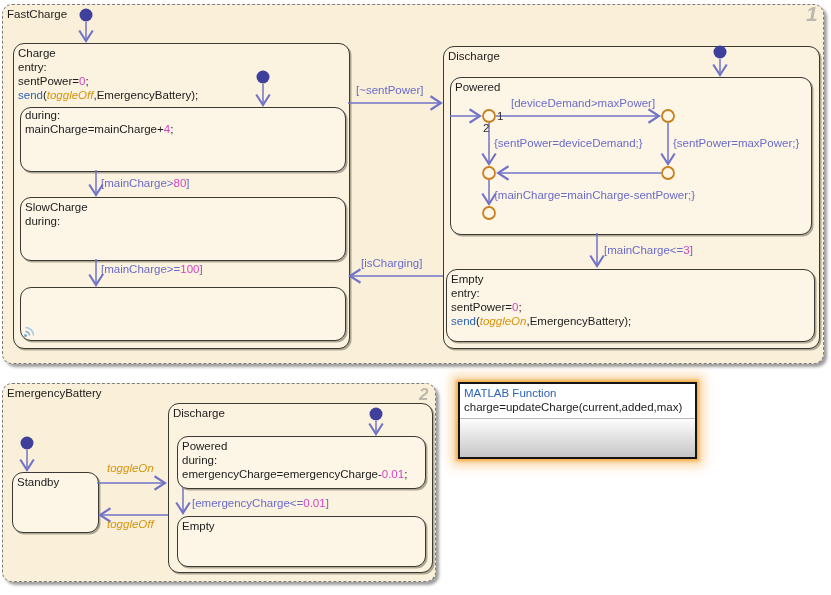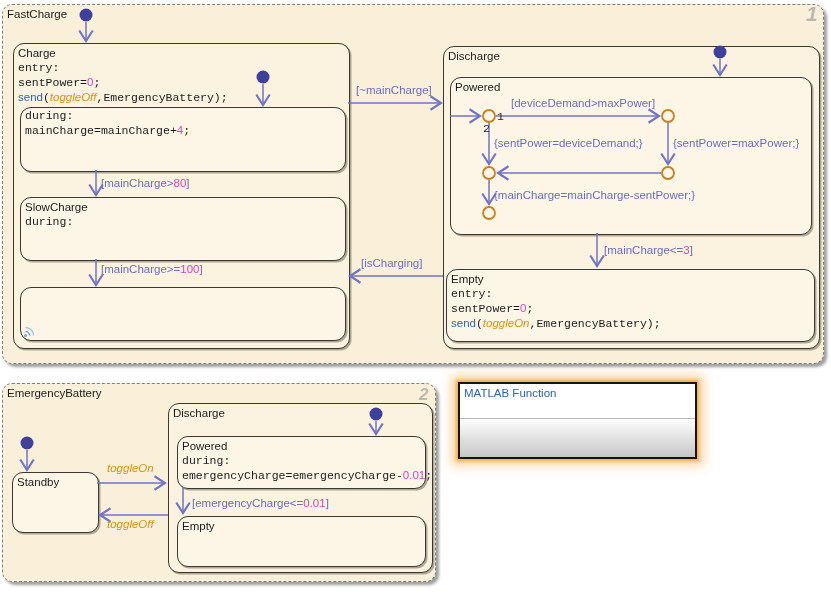--- a/index.html
+++ b/index.html
@@ -6,21 +6,21 @@
   .canvas{position:relative;width:831px;height:595px;background:#ffffff;
           font-family:"Liberation Sans",sans-serif;overflow:hidden;}
   .super{position:absolute;background:#faf0da;border:1.6px dashed #7d7d7d;
          border-radius:10px;box-shadow:3px 3px 3px rgba(0,0,0,.38);}
   .state{position:absolute;background:#fbf2df;border:1.6px solid #3a3a32;
          border-radius:11px;box-shadow:1.5px 1.5px 0 rgba(110,105,86,.55);}
   .leaf{background:#fdf6e7;}
   .ln{font-size:11.5px;line-height:14px;padding-left:4px;white-space:pre;color:#1c1c1c;}
   .ln.first{margin-top:2px;}
   .tlabel{position:absolute;font-size:11.5px;line-height:13px;white-space:pre;color:#6a6cc8;}
-  .c-k{color:#1c1c1c;font-family:Liberation Mono, monospace;} .c-m{color:#d544c4;} .c-o{color:#d7930f;font-style:italic;}
+  .c-k{color:#1c1c1c;} .c-m{color:#d544c4;} .c-o{color:#d7930f;font-style:italic;}
   .c-b{color:#2d63b5;} .c-t{color:#6a6cc8;}
   .corner-num{position:absolute;font-style:italic;font-weight:bold;color:#bcb8ac;}
   .svg-layer{position:absolute;left:0;top:0;pointer-events:none;}
   .ml-block{position:absolute;left:458px;top:382px;width:235px;height:73px;background:#ffffff;
             border:2px solid #141414;
             box-shadow:0 0 3px 2px rgba(244,168,62,.95),0 0 10px 7px rgba(244,168,62,.45);}
   .ml-head{padding:2px 12px 0 4px;}
   .ml-t1{font-size:11.5px;line-height:14px;color:#2d63b5;white-space:pre;}
   .ml-t2{font-size:11.5px;line-height:14px;color:#1c1c1c;white-space:pre;}
   .ml-body{position:absolute;left:0;right:0;bottom:0;height:38px;border-top:1px solid #b9b9b9;
@@ -98,20 +98,21 @@
     <div class="ln"><span class="c-k">emergencyCharge=emergencyCharge-</span><span class="c-m">0.01</span><span class="c-k">;</span></div>
   </div>
 
   <div class="state leaf" style="left:177px;top:516px;width:247px;height:49px">
     <div class="ln first">Empty</div>
   </div>
 
   <div class="ml-block">
     <div class="ml-head">
       <div class="ml-t1">MATLAB Function</div>
+      <div class="ml-t2">charge=updateCharge(current,added,max)</div>
     </div>
     <div class="ml-body"></div>
   </div>
 
   <svg class="svg-layer" width="831" height="595" viewBox="0 0 831 595">
     <defs>
       <marker id="arr" viewBox="-9 -6 11 12" refX="0" refY="0" markerWidth="11" markerHeight="12" orient="auto">
         <path d="M-7,-4.5 L0,0 L-7,4.5" fill="none" stroke="#7173c8" stroke-width="1.4"></path>
       </marker>
     </defs>
@@ -151,21 +152,21 @@
 
     <g fill="#fdf6e7" stroke="#c8811c" stroke-width="1.8">
       <circle cx="489" cy="116" r="6"></circle>
       <circle cx="668" cy="116" r="6"></circle>
       <circle cx="489" cy="173" r="6"></circle>
       <circle cx="668" cy="173" r="6"></circle>
       <circle cx="489" cy="213" r="6"></circle>
     </g>
   </svg>
 
-  <div class="tlabel" style="left:356px;top:84px"><span class="c-t">[~mainCharge]</span></div>
+  <div class="tlabel" style="left:356px;top:84px"><span class="c-t">[~sentPower]</span></div>
   <div class="tlabel" style="left:361px;top:257px"><span class="c-t">[isCharging]</span></div>
   <div class="tlabel" style="left:101px;top:177px"><span class="c-t">[mainCharge&gt;</span><span class="c-m">80</span><span class="c-t">]</span></div>
   <div class="tlabel" style="left:101px;top:263px"><span class="c-t">[mainCharge&gt;=</span><span class="c-m">100</span><span class="c-t">]</span></div>
   <div class="tlabel" style="left:511px;top:97px"><span class="c-t">[deviceDemand&gt;maxPower]</span></div>
   <div class="tlabel c-k" style="left:497px;top:110px;color:#2b2b2b">1</div>
   <div class="tlabel c-k" style="left:483px;top:122px;color:#2b2b2b">2</div>
   <div class="tlabel" style="left:494px;top:137px"><span class="c-t">{sentPower=deviceDemand;}</span></div>
   <div class="tlabel" style="left:673px;top:137px"><span class="c-t">{sentPower=maxPower;}</span></div>
   <div class="tlabel" style="left:494px;top:189px"><span class="c-t">{mainCharge=mainCharge-sentPower;}</span></div>
   <div class="tlabel" style="left:604px;top:244px"><span class="c-t">[mainCharge&lt;=</span><span class="c-m">3</span><span class="c-t">]</span></div>

